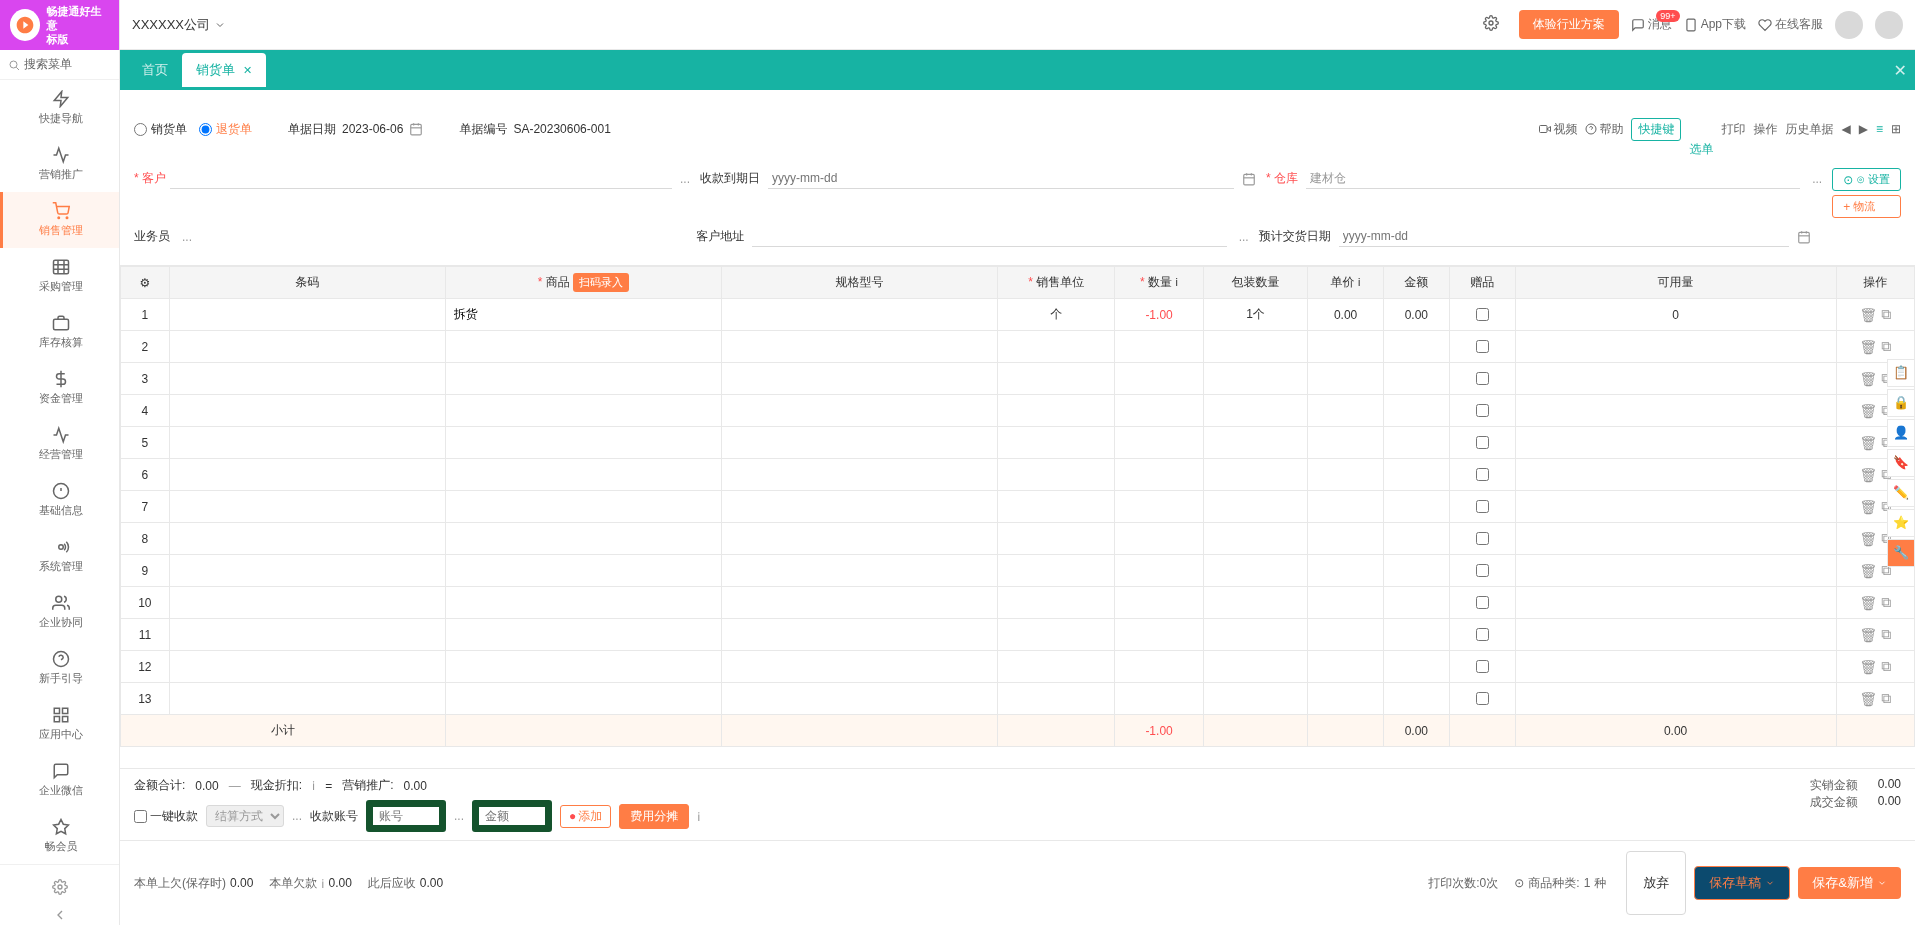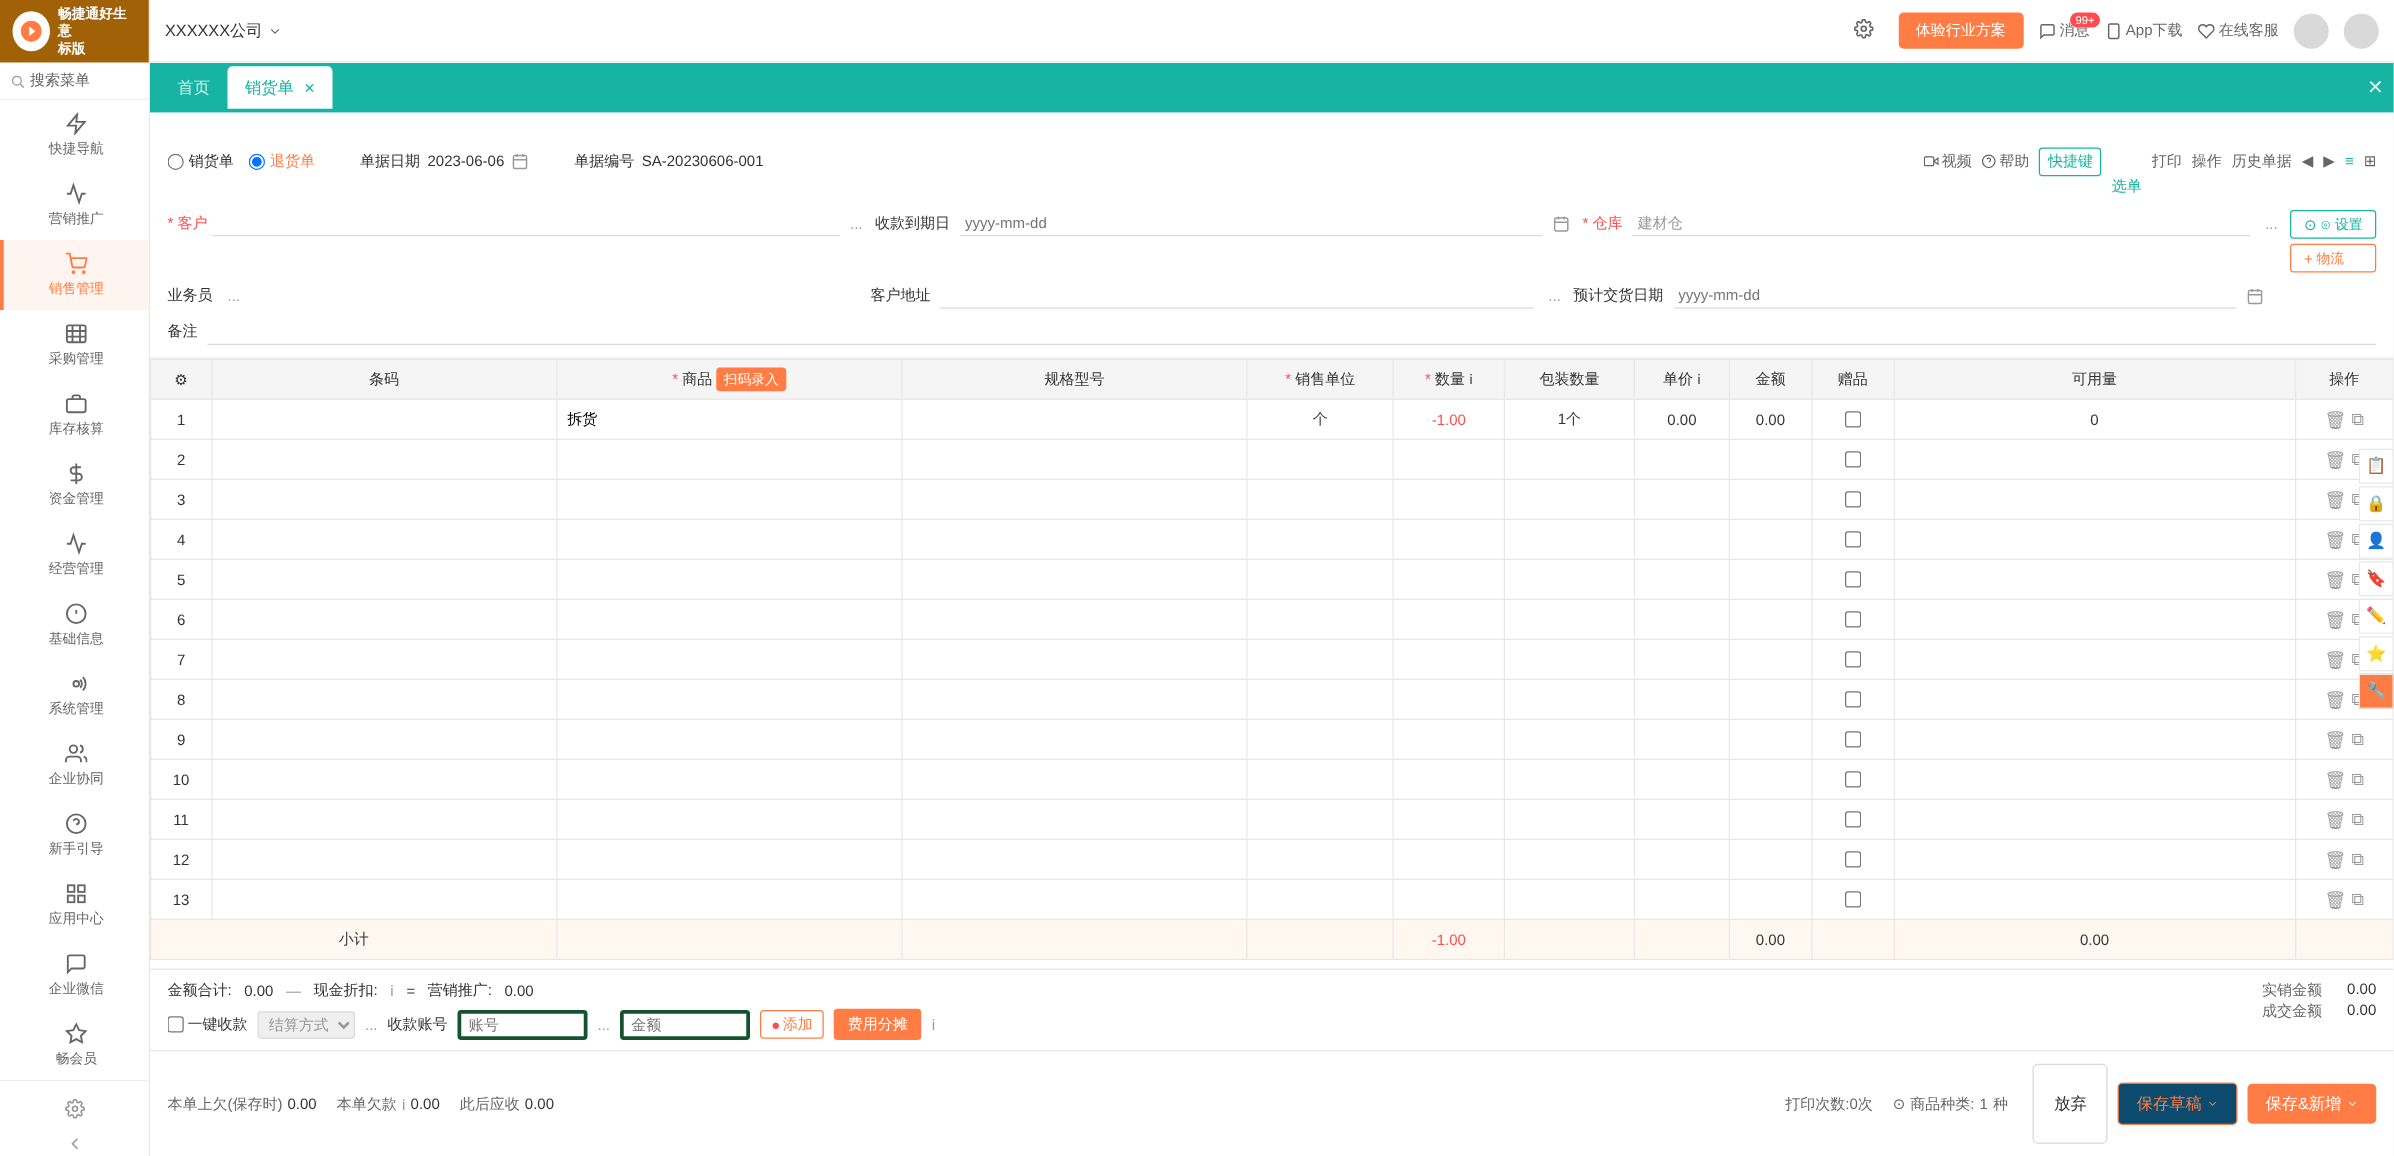--- a/index.html
+++ b/index.html
@@ -4,21 +4,21 @@
   <style>
     * { box-sizing: border-box; margin: 0; padding: 0; }
     body { font-family: 'Microsoft YaHei', Arial, sans-serif; font-size: 12px; background: #f0f2f5; color: #333; overflow: hidden; height: 925px; }
 
     
     .sidebar {
       position: fixed; left: 0; top: 0; width: 120px; height: 100%; background: #fff;
       border-right: 1px solid #e8e8e8; display: flex; flex-direction: column; z-index: 100;
     }
     .sidebar-logo {
-      background: #a16207; color: #fff; padding: 8px 10px; display: flex; align-items: center; gap: 6px; height: 50px;
+      background: #d946ef; color: #fff; padding: 8px 10px; display: flex; align-items: center; gap: 6px; height: 50px;
     }
     .sidebar-logo-icon { width: 32px; height: 32px; background: #fff; border-radius: 50%; display: flex; align-items: center; justify-content: center; }
     .sidebar-logo-icon svg { width: 20px; height: 20px; }
     .sidebar-logo-text { font-size: 11px; font-weight: bold; line-height: 1.3; }
     .sidebar-item {
       display: flex; flex-direction: column; align-items: center; padding: 10px 5px; cursor: pointer;
       color: #666; font-size: 11px; gap: 3px; border-left: 3px solid transparent;
     }
     .sidebar-item.active { background: #fff5f0; color: #ff7d45; border-left-color: #ff7d45; }
     .sidebar-item svg { width: 18px; height: 18px; }
@@ -102,21 +102,21 @@
     }
     .summary-row { display: flex; align-items: center; gap: 10px; font-size: 12px; margin-bottom: 6px; }
     .summary-label { color: #333; }
     .summary-val { color: #333; font-weight: 500; }
     .summary-dash { color: #999; }
     .summary-equal { color: #333; }
 
     .payment-row { display: flex; align-items: center; gap: 8px; font-size: 12px; }
     .checkbox-pay { display: flex; gap: 3px; cursor: pointer; }
     .select-sm { border: 1px solid #d9d9d9; border-radius: 3px; padding: 2px 4px; font-size: 12px; color: #999; outline: none; }
-    .input-sm { border: 3px solid #14532d; border-radius: 3px; padding: 2px 6px; font-size: 12px; width: 104px; outline: none; color: #404040; }
+    .input-sm { border: 7px solid #14532d; border-radius: 3px; padding: 2px 6px; font-size: 12px; width: 80px; outline: none; color: #404040; }
     .btn-add { background: #fff; border: 1px solid #ff7d45; color: #ff7d45; border-radius: 3px; padding: 2px 8px; cursor: pointer; font-size: 12px; display: flex; align-items: center; gap: 2px; }
     .btn-expense { background: #fff; border: 1px solid #ff7d45; color: #ff7d45; border-radius: 3px; padding: 3px 10px; cursor: pointer; font-size: 12px; }
     .btn-expense.active { background: #ff7d45; color: #fff; }
 
     
     .footer {
       background: #fff; border-top: 1px solid #e8e8e8; padding: 10px 14px;
       display: flex; align-items: center; font-size: 12px;
     }
     .footer-left { display: flex; align-items: center; gap: 16px; }
@@ -449,24 +449,20 @@
           <svg width="14" height="14" viewBox="0 0 24 24" fill="none" stroke="#999" stroke-width="2">
               <rect x="3" y="4" width="18" height="18" rx="2" ry="2"></rect>
               <line x1="16" y1="2" x2="16" y2="6"></line>
               <line x1="8" y1="2" x2="8" y2="6"></line>
               <line x1="3" y1="10" x2="21" y2="10"></line>
             </svg>
         </div>
         <div style="width:80px;"></div>
       </div>
 
-      <div style="display:flex;align-items:center;gap:8px;">
-        <span class="field-label-opt">备注</span>
-        <input class="field-input" style="flex: 1 1 0%;">
-      </div>
     </div>
 
     <div class="table-area">
       <table class="data-table">
         <thead>
           <tr>
             <th class="th-gear">⚙</th>
             <th>条码</th>
             <th>
               <span style="color:#ff4d4f;">*</span> 商品

